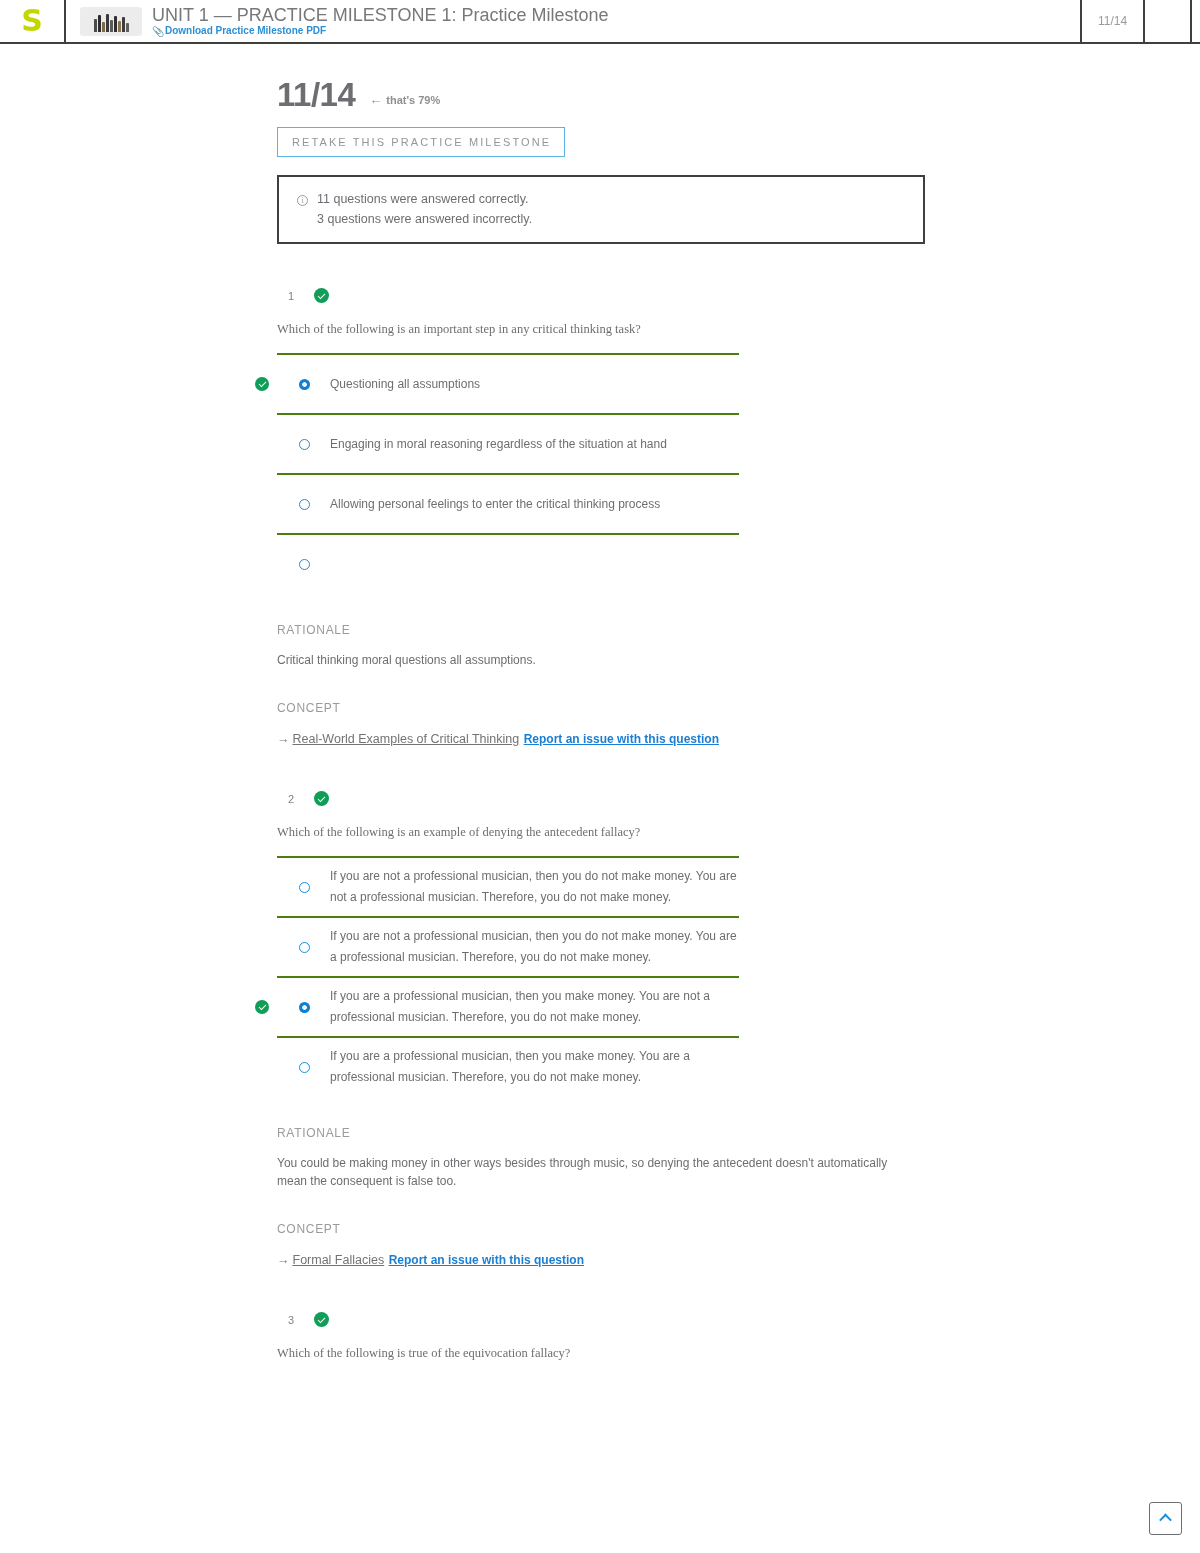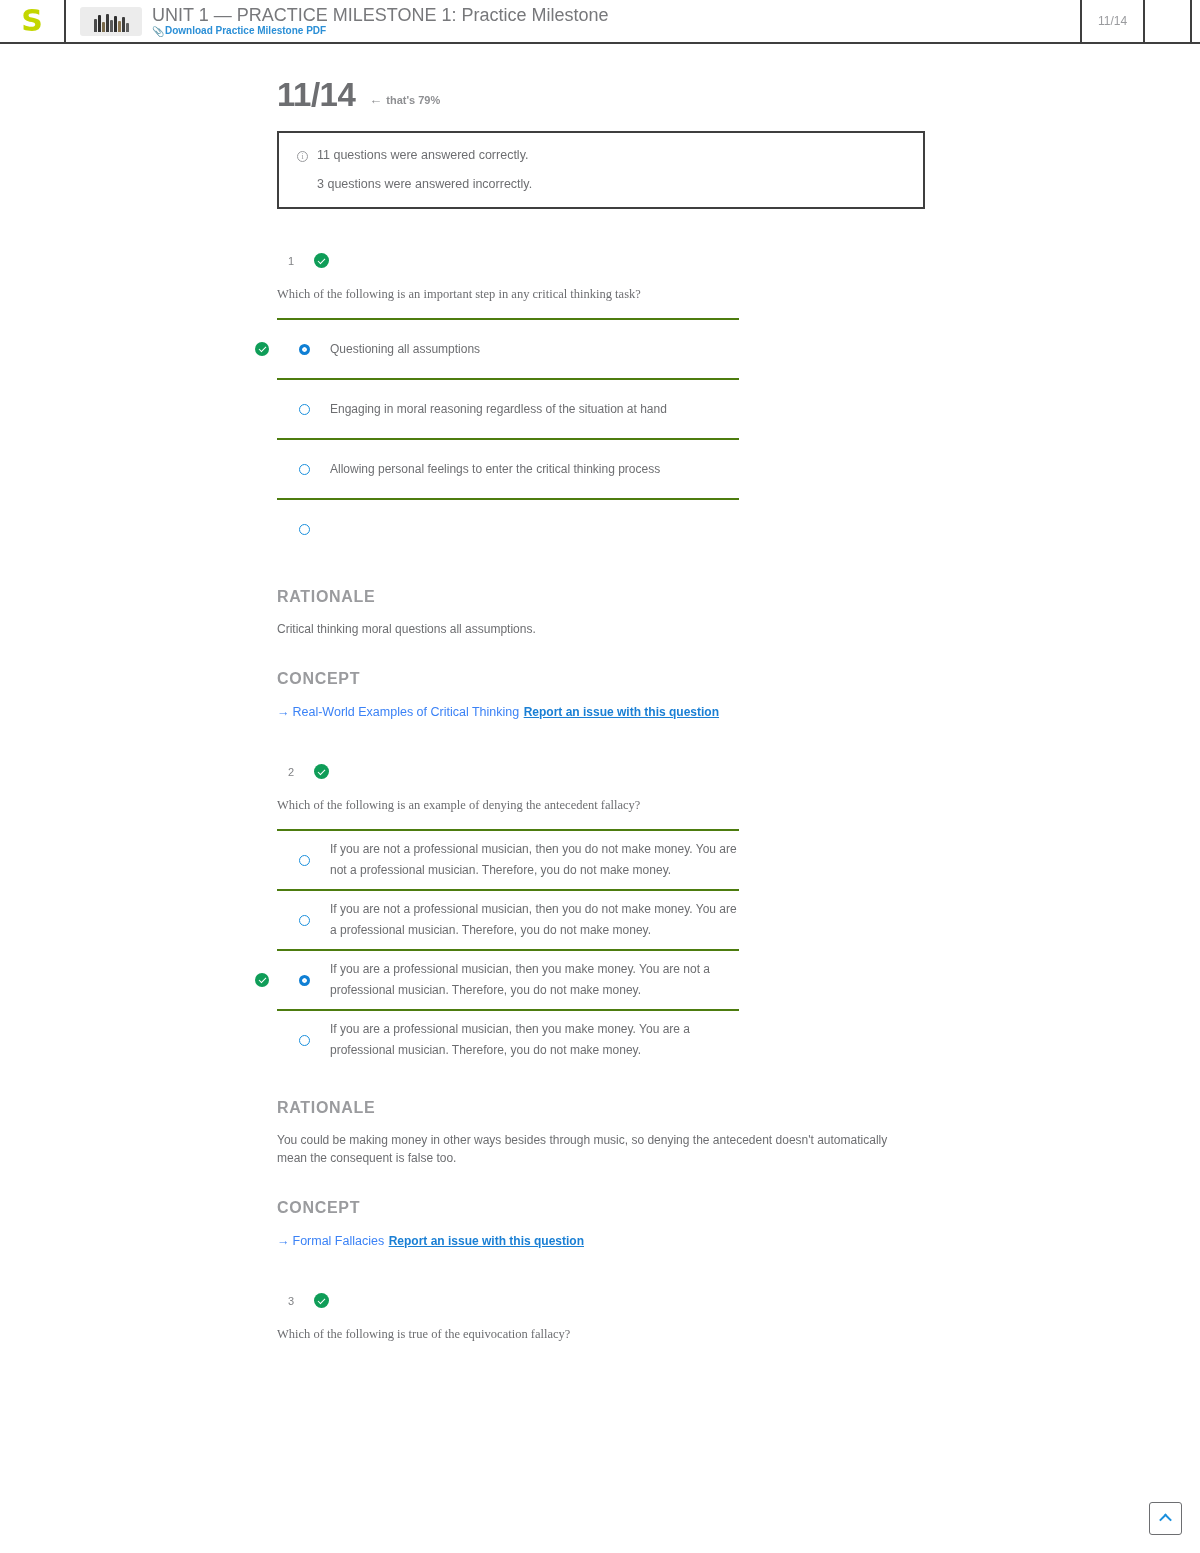--- a/index.html
+++ b/index.html
@@ -180,21 +180,21 @@
     border: 1px solid #9a9b9e;
     border-radius: 50%;
     font-size: 8px;
     line-height: 10px;
     text-align: center;
     color: #9a9b9e;
     flex: none;
     margin-top: 3px;
     font-family: "Liberation Serif", serif;
   }
-  .summary-lines { display: flex; flex-direction: column; gap: 15px; }
+  .summary-lines { display: flex; flex-direction: column; gap: 6px; }
   .summary-line { font-size: 12.5px; color: #6d6e71; line-height: 14px; }
 
   
   .question {
     margin-top: 44px;
   }
   .q-head {
     display: flex;
     align-items: center;
     gap: 17px;
@@ -273,37 +273,37 @@
   }
   .opt-text {
     font-size: 12px;
     color: #6d6e71;
     line-height: 21px;
     padding: 8px 0;
   }
 
   .section-label {
     margin-top: 30px;
-    font-size: 16px;
+    font-size: 12px;
     color: #9a9b9e;
     letter-spacing: 0.7px;
-    font-weight: bold;
   }
   .section-body {
     margin-top: 14px;
     font-size: 12px;
     color: #6d6e71;
     line-height: 18px;
     max-width: 640px;
   }
   .concept-label { margin-top: 32px; }
   .concept-link {
     margin-top: 6px;
     font-size: 12.5px;
-    color: #3b82f6;
+    color: #737373;
+    text-decoration: underline;
     display: inline-block;
     cursor: pointer;
     text-align: center;
   }
   .concept-link .ar { text-decoration: none; display: inline-block; margin-right: 3px; }
   .report-link {
     margin-top: 17px;
     font-size: 12px;
     font-weight: bold;
     color: #1a7fd4;
@@ -369,20 +369,21 @@
 <div class="content">
 
   <div class="score-row">
     <div class="big-score">11/14</div>
     <div class="score-note">
       <span class="arrow">←</span>
       <span>that's 79%</span>
     </div>
   </div>
 
+  <div class="retake-btn">RETAKE THIS PRACTICE MILESTONE</div>
 
   <div class="summary-box">
     <div class="info-icon">i</div>
     <div class="summary-lines">
       <div class="summary-line">11 questions were answered correctly.</div>
       <div class="summary-line">3 questions were answered incorrectly.</div>
     </div>
   </div>
 
   

